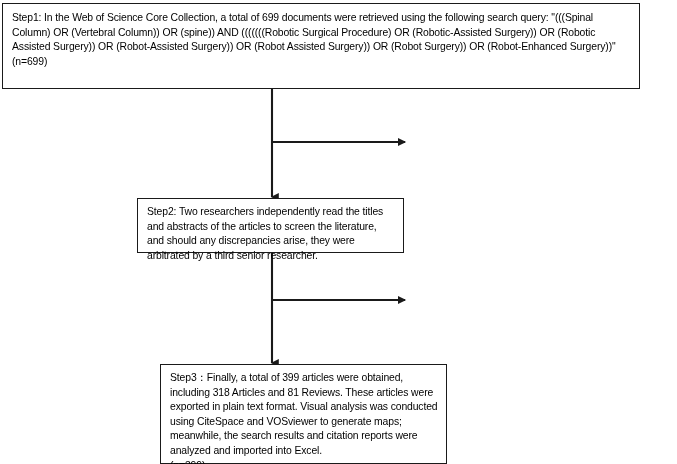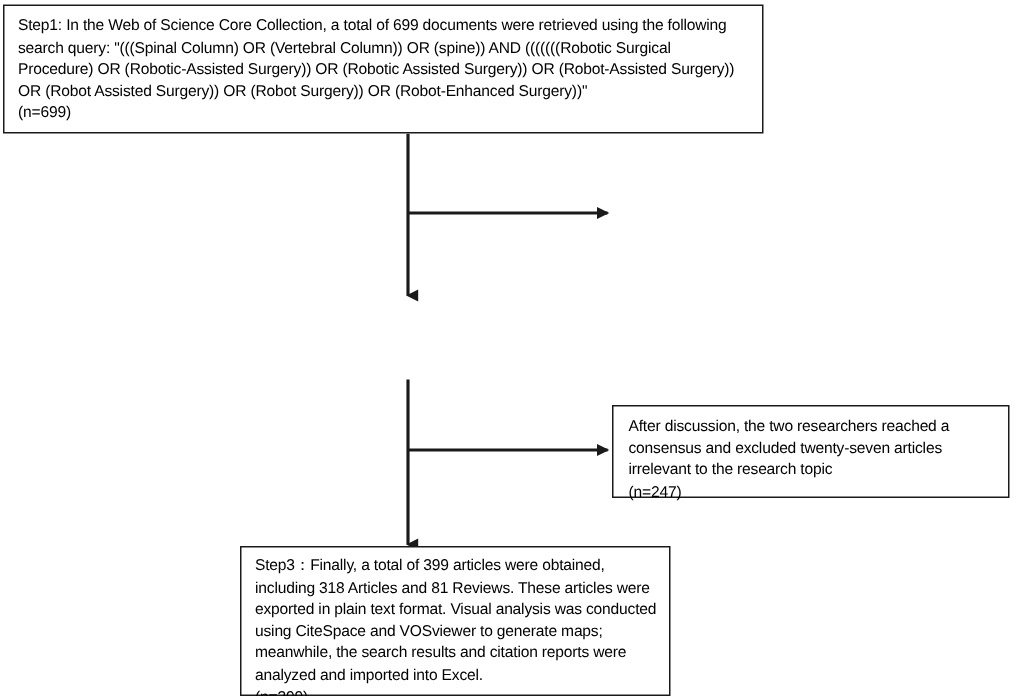--- a/index.html
+++ b/index.html
@@ -32,21 +32,21 @@
     font-size: 10.4px;
     line-height: 14.6px;
     letter-spacing: -0.12px;
     padding: 7px 8px 6px 9px;
     white-space: pre-line;
     z-index: 2;
   }
   #box-step1 {
     left: 2px;
     top: 3px;
-    width: 507px;
+    width: 638px;
     height: 86px;
   }
   #box-exclusion-1 {
     left: 408px;
     top: 97px;
     width: 265px;
     height: 91px;
     padding-left: 10px;
   }
   #box-step2 {
@@ -93,20 +93,19 @@
 
     <line x1="272" y1="253" x2="272" y2="363" stroke="#1a1a1a" stroke-width="2.1" marker-end="url(#arrowhead-down)"></line>
 
     <line x1="272" y1="300" x2="405" y2="300" stroke="#1a1a1a" stroke-width="2.1" marker-end="url(#arrowhead-right)"></line>
   </svg>
 
   <div class="flow-box" id="box-step1">Step1: In the Web of Science Core Collection, a total of 699 documents were retrieved using the following search query: "(((Spinal Column) OR (Vertebral Column)) OR (spine)) AND (((((((Robotic Surgical Procedure) OR (Robotic-Assisted Surgery)) OR (Robotic Assisted Surgery)) OR (Robot-Assisted Surgery)) OR (Robot Assisted Surgery)) OR (Robot Surgery)) OR (Robot-Enhanced Surgery))"
   (n=699)</div>
 
 
+  <div class="flow-box" id="box-step2">Step2: Two researchers independently read the titles and abstracts of the articles to screen the literature, and should any discrepancies arise, they were arbitrated by a third senior researcher.</div>
 
-  <div class="flow-box" id="box-exclusion-2">After discussion, the two researchers reached a consensus and excluded twenty-seven articles irrelevant to the research topic
-  (n=247)</div>
 
   <div class="flow-box" id="box-step3">Step3：Finally, a total of 399 articles were obtained, including 318 Articles and 81 Reviews. These articles were exported in plain text format. Visual analysis was conducted using CiteSpace and VOSviewer to generate maps; meanwhile, the search results and citation reports were analyzed and imported into Excel.
 (n=399)</div>
 
 </div>
 
 </body></html>

